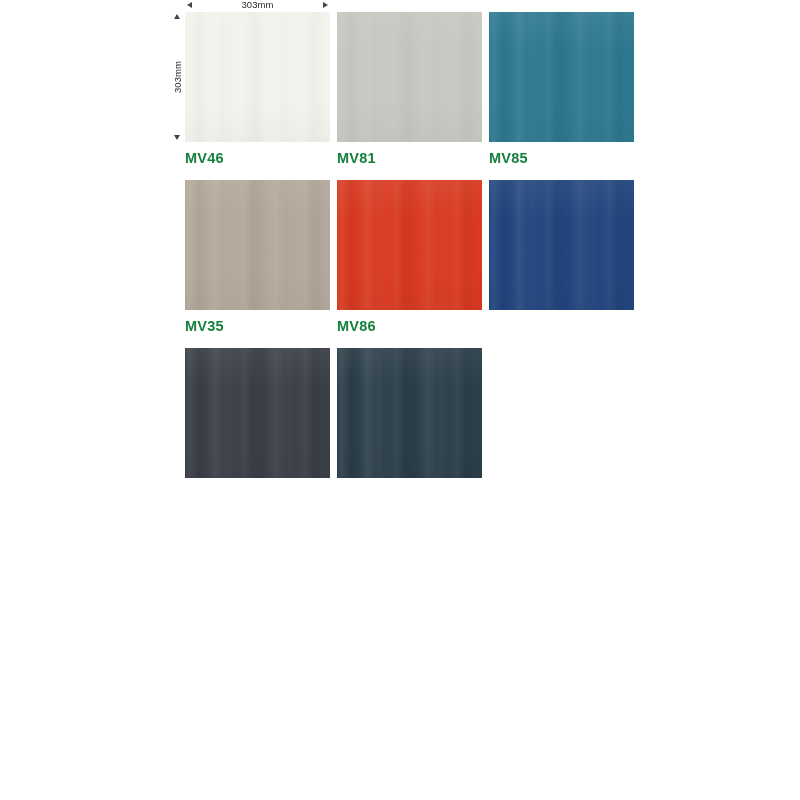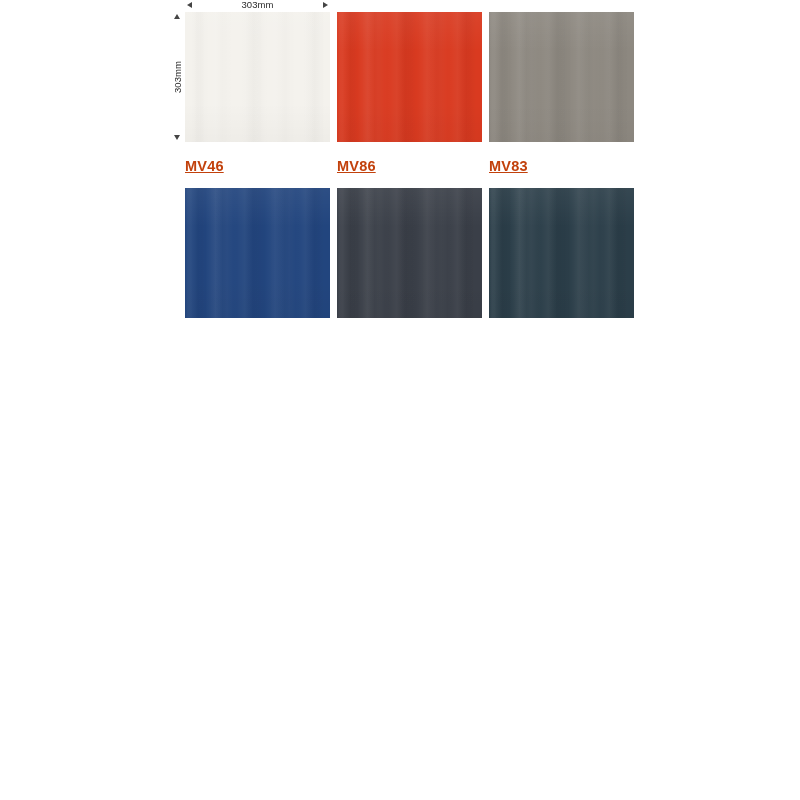--- a/index.html
+++ b/index.html
@@ -98,28 +98,27 @@
     inset: 0;
     pointer-events: none;
     background: linear-gradient(180deg,
       rgba(255,255,255,0.05) 0%,
       rgba(255,255,255,0.00) 30%,
       rgba(0,0,0,0.00) 70%,
       rgba(0,0,0,0.025) 100%);
   }
 
   .swatch-label {
-    margin-top: 16px;
+    margin-top: 8px;
     font-size: 14.5px;
     font-weight: bold;
-    color: #c2410c;
+    color: #15803d;
     letter-spacing: 0.2px;
     line-height: 16px;
     white-space: nowrap;
-    text-decoration: underline;
   }
 
   
   #dim-top {
     position: absolute;
     left: 185px;
     top: 0px;
     width: 145px;
     height: 12px;
   }
@@ -214,34 +213,50 @@
   <div id="swatch-grid">
       <div class="swatch-cell">
         <div class="swatch-chip" style="background: rgb(244, 242, 237);">
           <span class="grain" style="opacity: 0.55;"></span>
           <span class="grain2" style="opacity: 0.45;"></span>
           <span class="sheen"></span>
         </div>
         <div class="swatch-label">MV46</div>
       </div>
       <div class="swatch-cell">
+        <div class="swatch-chip" style="background: rgb(201, 199, 194);">
+          <span class="grain" style="opacity: 0.55;"></span>
+          <span class="grain2" style="opacity: 0.45;"></span>
+          <span class="sheen"></span>
+        </div>
+        <div class="swatch-label">MV81</div>
+      </div>
+      <div class="swatch-cell">
+        <div class="swatch-chip" style="background: rgb(45, 121, 145);">
+          <span class="grain"></span>
+          <span class="grain2"></span>
+          <span class="sheen"></span>
+        </div>
+        <div class="swatch-label">MV85</div>
+      </div>
+      <div class="swatch-cell">
+        <div class="swatch-chip" style="background: rgb(179, 168, 155);">
+          <span class="grain"></span>
+          <span class="grain2"></span>
+          <span class="sheen"></span>
+        </div>
+        <div class="swatch-label">MV35</div>
+      </div>
+      <div class="swatch-cell">
         <div class="swatch-chip" style="background: rgb(217, 58, 32);">
           <span class="grain"></span>
           <span class="grain2"></span>
           <span class="sheen"></span>
         </div>
         <div class="swatch-label">MV86</div>
-      </div>
-      <div class="swatch-cell">
-        <div class="swatch-chip" style="background: rgb(141, 136, 128);">
-          <span class="grain"></span>
-          <span class="grain2"></span>
-          <span class="sheen"></span>
-        </div>
-        <div class="swatch-label">MV83</div>
       </div>
       <div class="swatch-cell">
         <div class="swatch-chip" style="background: rgb(34, 69, 126);">
           <span class="grain"></span>
           <span class="grain2"></span>
           <span class="sheen"></span>
         </div>
       </div>
       <div class="swatch-cell">
         <div class="swatch-chip" style="background: rgb(58, 63, 72);">

